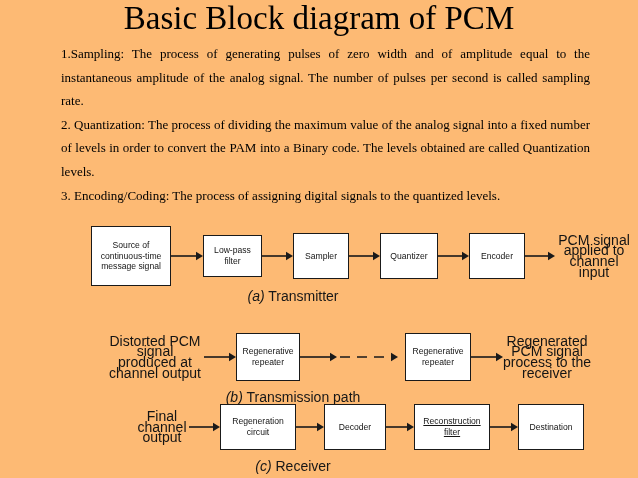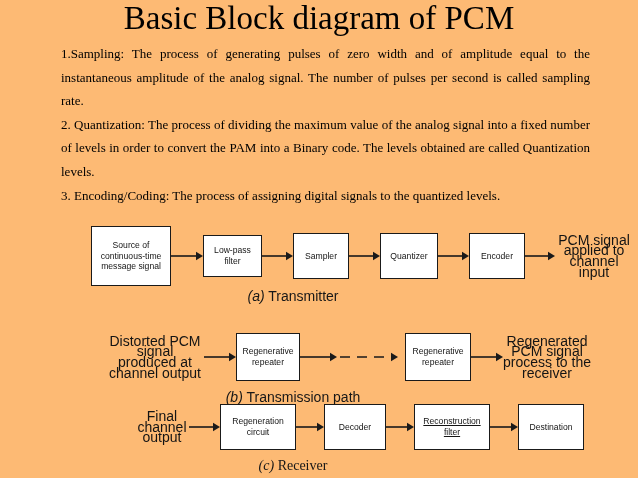--- a/index.html
+++ b/index.html
@@ -259,19 +259,19 @@
 
       <div class="arrow" style="left:490px; top:23px; width:28px;">
         <svg width="28" height="12" viewBox="0 0 28 12">
           <line x1="0" y1="6" x2="21" y2="6" stroke="#1a1a1a" stroke-width="1.6"></line>
           <polygon points="21,1.8 28,6 21,10.2" fill="#1a1a1a"></polygon>
         </svg>
       </div>
 
       <div class="dbox" style="left:518px; top:6px; width:66px; height:46px;">Destination</div>
 
-      <div class="dcaption" style="top:60px;font-family:Liberation Serif, serif;">
+      <div class="dcaption" style="top:60px;">
         <i>(c)</i><span> Receiver</span>
       </div>
     </div>
 
   </div>
 </div>
 
 </body></html>

